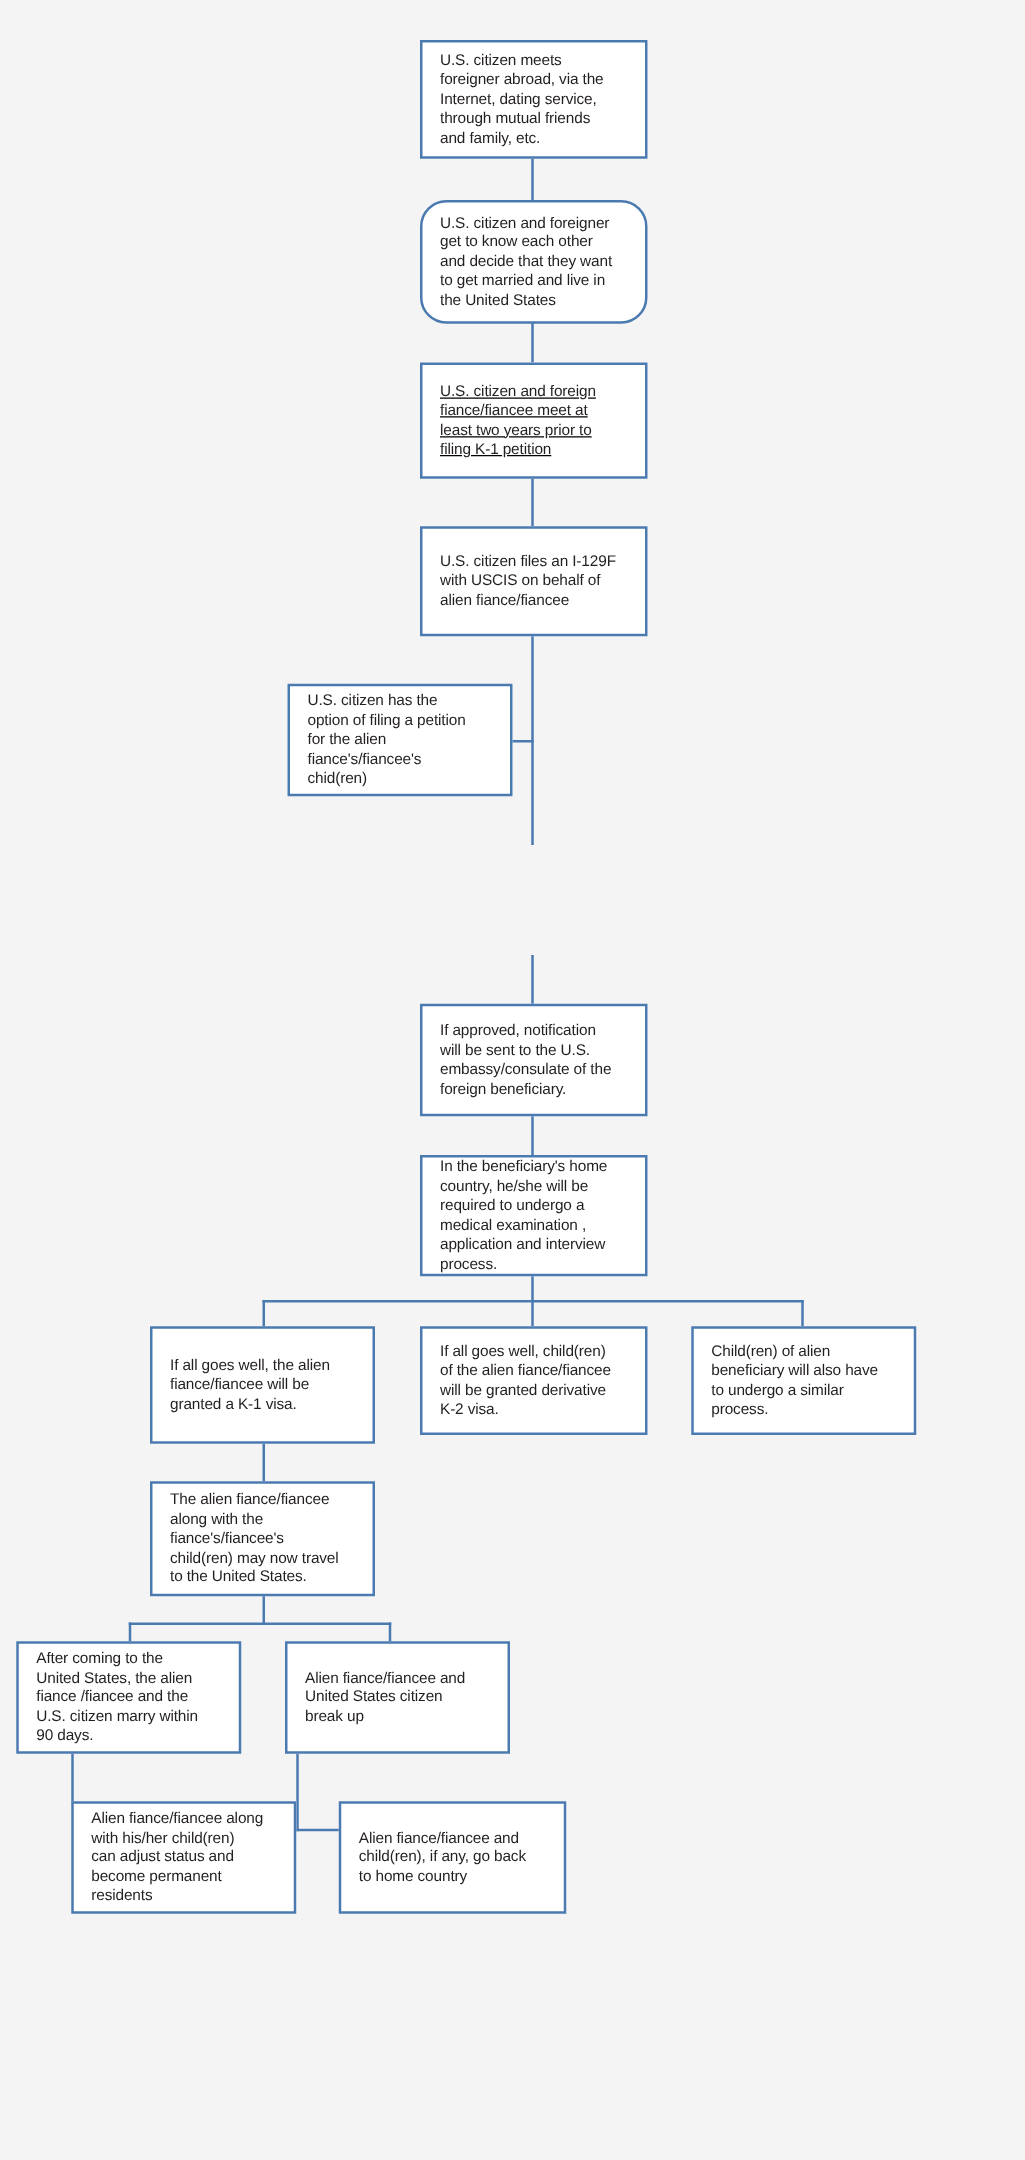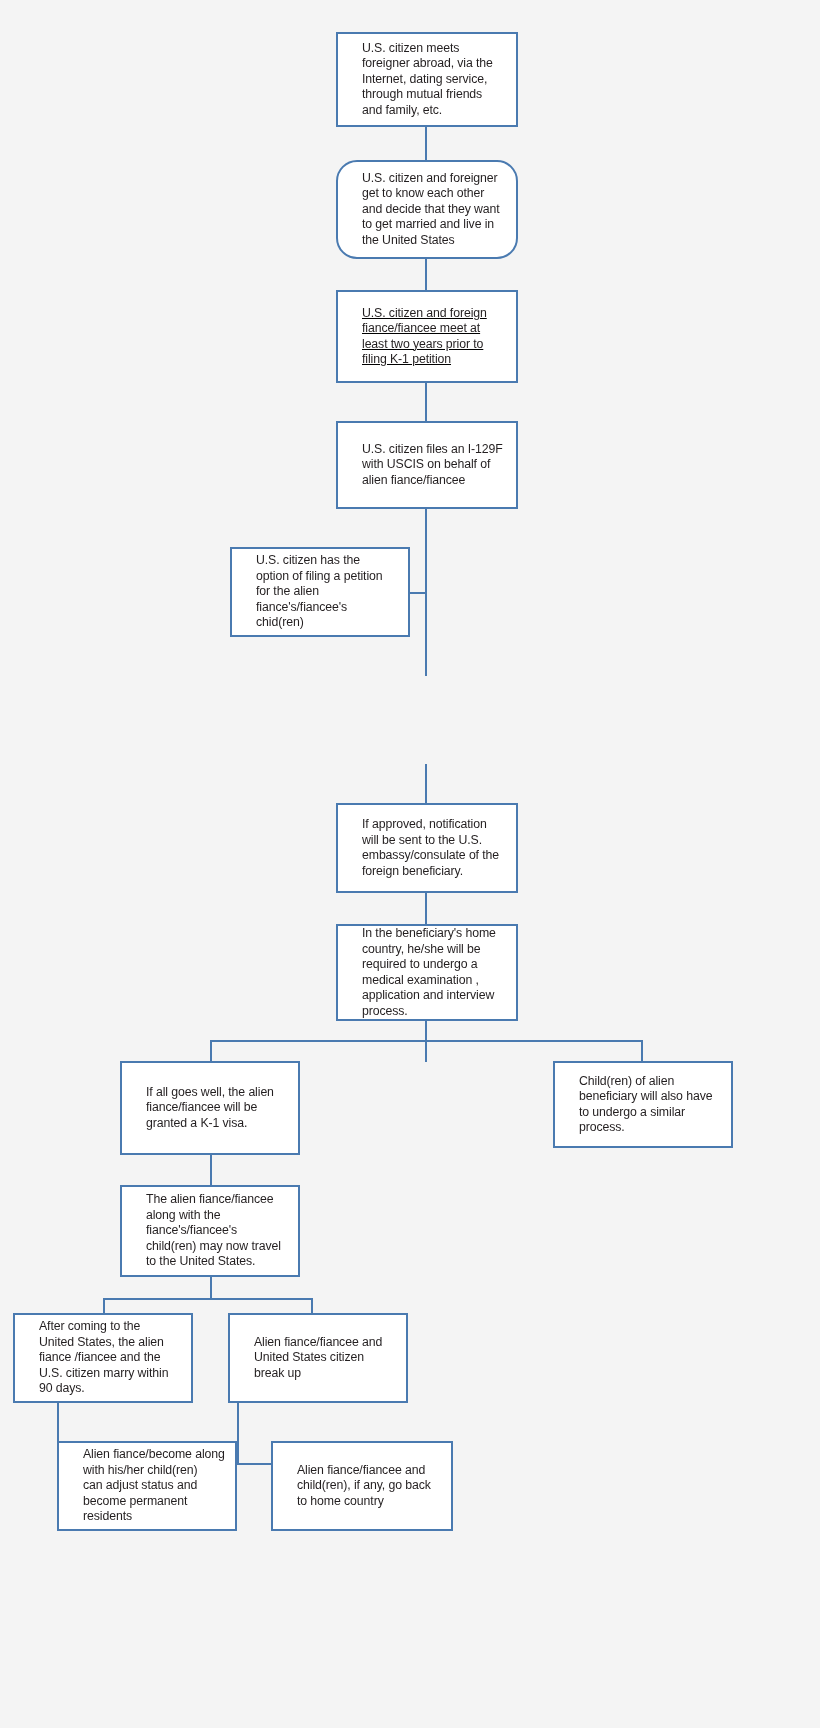--- a/index.html
+++ b/index.html
@@ -26,21 +26,21 @@
     position: absolute;
     box-sizing: border-box;
     background: #ffffff;
     border: 2px solid #4a7ab0;
     display: flex;
     align-items: center;
     z-index: 2;
   }
   .node .txt {
     display: block;
-    padding: 0 8px 0 24px;
+    padding: 0 8px 0 14px;
     font-size: 12.3px;
     line-height: 15.5px;
     color: #231f20;
     letter-spacing: -0.1px;
     white-space: pre-line;
     width: 100%;
   }
   .conn {
     position: absolute;
     background: #4a7ab0;
@@ -144,20 +144,26 @@
 application and interview
 process.</span>
   </div>
 
   <div class="node" style="left:120px; top:1061px; width:180px; height:94px;">
     <span class="txt">If all goes well, the alien
 fiance/fiancee will be
 granted a K-1 visa.</span>
   </div>
 
+  <div class="node" style="left:336px; top:1061px; width:182px; height:87px;">
+    <span class="txt">If all goes well, child(ren)
+of the alien fiance/fiancee
+will be granted derivative
+K-2 visa.</span>
+  </div>
 
   <div class="node" style="left:553px; top:1061px; width:180px; height:87px;">
     <span class="txt">Child(ren) of alien
 beneficiary will also have
 to undergo a similar
 process.</span>
   </div>
 
   <div class="node" style="left:120px; top:1185px; width:180px; height:92px;">
     <span class="txt">The alien fiance/fiancee
@@ -175,21 +181,21 @@
 90 days.</span>
   </div>
 
   <div class="node" style="left:228px; top:1313px; width:180px; height:90px;">
     <span class="txt">Alien fiance/fiancee and
 United States citizen
 break up</span>
   </div>
 
   <div class="node" style="left:57px; top:1441px; width:180px; height:90px;">
-    <span class="txt">Alien fiance/become along
+    <span class="txt">Alien fiance/fiancee along
 with his/her child(ren)
 can adjust  status and
 become permanent
 residents</span>
   </div>
 
   <div class="node" style="left:271px; top:1441px; width:182px; height:90px;">
     <span class="txt">Alien fiance/fiancee and
 child(ren), if any, go back
 to home country</span>

